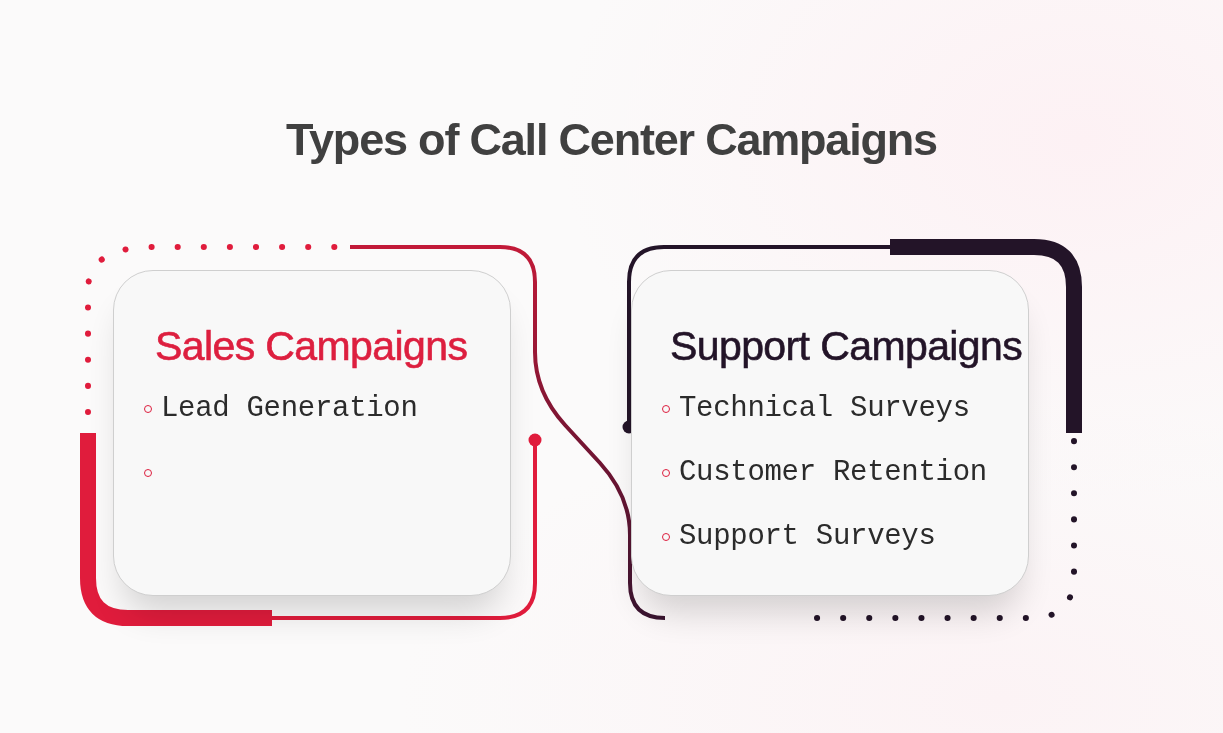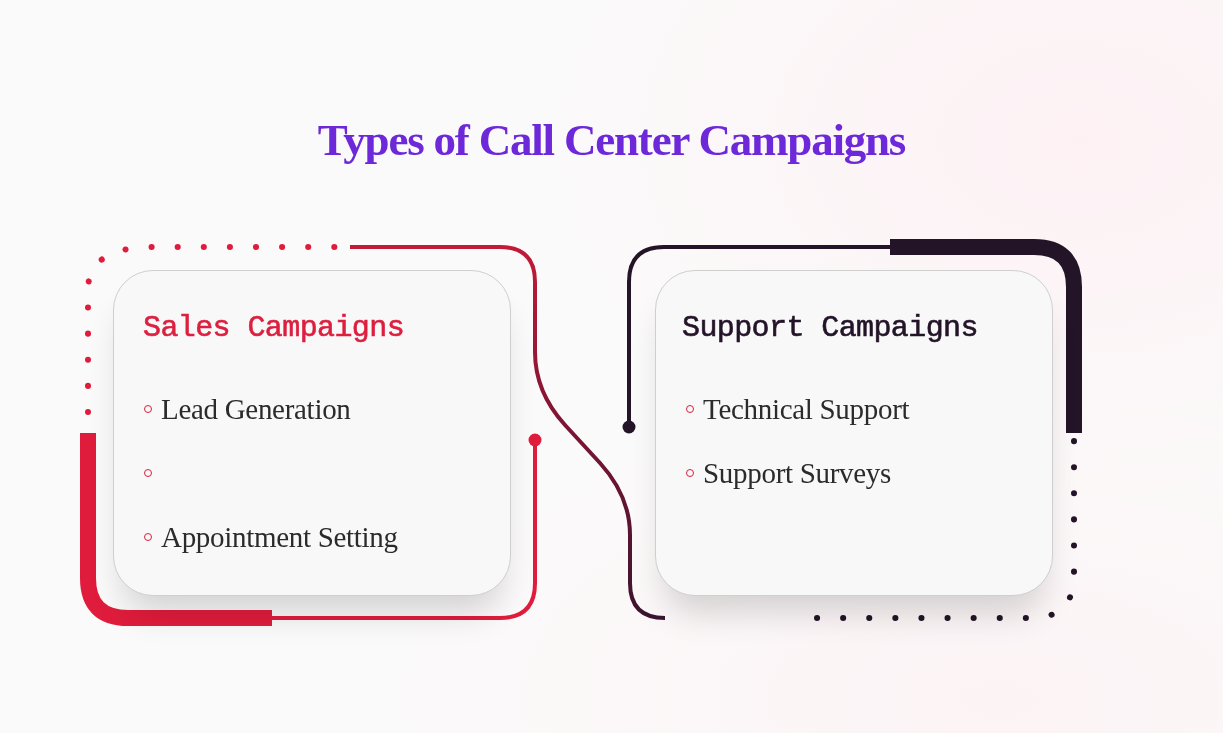--- a/index.html
+++ b/index.html
@@ -15,51 +15,51 @@
                   radial-gradient(ellipse 600px 300px at 1000px 700px, #fcf3f5 0%, rgba(252,243,245,0) 100%),
                   #fbfafa;
       font-family: "DejaVu Sans", "Liberation Sans", sans-serif;
     }
     .title {
       position: absolute;
       left: 0;
       top: 114px;
       width: 1223px;
       text-align: center;
-      font-family: Liberation Serif, serif;
+      font-family: Liberation Sans, sans-serif;
       font-weight: bold;
       font-size: 45px;
       letter-spacing: -1.2px;
-      color: #6d28d9;
+      color: #404040;
       margin: 0;
     }
     svg.lines {
       position: absolute;
       left: 0;
       top: 0;
     }
     .card {
       position: absolute;
       top: 270px;
       width: 398px;
       height: 326px;
       box-sizing: border-box;
       border: 1px solid #cfcfcf;
       border-radius: 40px;
       background: #f8f8f8;
       box-shadow: 0 26px 34px -10px rgba(0,0,0,0.16);
     }
     .card-left { left: 113px; }
-    .card-right { left: 655px; }
+    .card-right { left: 631px; }
     .card h2 {
       position: absolute;
       top: 40px;
-      margin: 0;
-      font-family: Liberation Mono, monospace;
-      font-size: 30px;
+      margin: 12px;
+      font-family: Liberation Sans, sans-serif;
+      font-size: 41px;
       font-weight: normal;
       letter-spacing: -0.6px;
       -webkit-text-stroke: 0.6px currentColor;
       white-space: nowrap;
     }
     .card-left h2 { left: 29px; }
     .card-right h2 { left: 26px; }
     .card ul {
       position: absolute;
       top: 118px;
@@ -78,21 +78,21 @@
     .bullet {
       width: 6px;
       height: 6px;
       border: 1.6px solid;
       border-radius: 50%;
       margin-top: 16px;
       margin-right: 9px;
       flex: none;
     }
     .item-text {
-      font-family: Liberation Serif, serif;
+      font-family: Liberation Mono, monospace;
       font-size: 29px;
       letter-spacing: -0.3px;
       color: #2b2b2b;
       line-height: 40px;
     }
   </style>
 </head>
 <body>
 
 <h1 class="title">Types of Call Center Campaigns</h1>
@@ -131,32 +131,32 @@
 <div class="card card-left">
   <h2 style="color:#dd1f3f">Sales Campaigns</h2>
   <ul>
     <li>
       <span class="bullet" style="border-color:#dd1f3f"></span>
       <span class="item-text">Lead Generation</span>
     </li>
     <li>
       <span class="bullet" style="border-color:#dd1f3f"></span>
     </li>
-    <li>
-      <span class="bullet" style="border-color:#dd1f3f"></span>
-      <span class="item-text">Appointment Setting</span>
-    </li>
   </ul>
 </div>
 
 <div class="card card-right">
   <h2 style="color:#231428">Support Campaigns</h2>
   <ul>
     <li>
       <span class="bullet" style="border-color:#dd1f3f"></span>
-      <span class="item-text">Technical Support</span>
+      <span class="item-text">Technical Surveys</span>
+    </li>
+    <li>
+      <span class="bullet" style="border-color:#dd1f3f"></span>
+      <span class="item-text">Customer Retention</span>
     </li>
     <li>
       <span class="bullet" style="border-color:#dd1f3f"></span>
       <span class="item-text">Support Surveys</span>
     </li>
   </ul>
 </div>
 
 </body></html>

